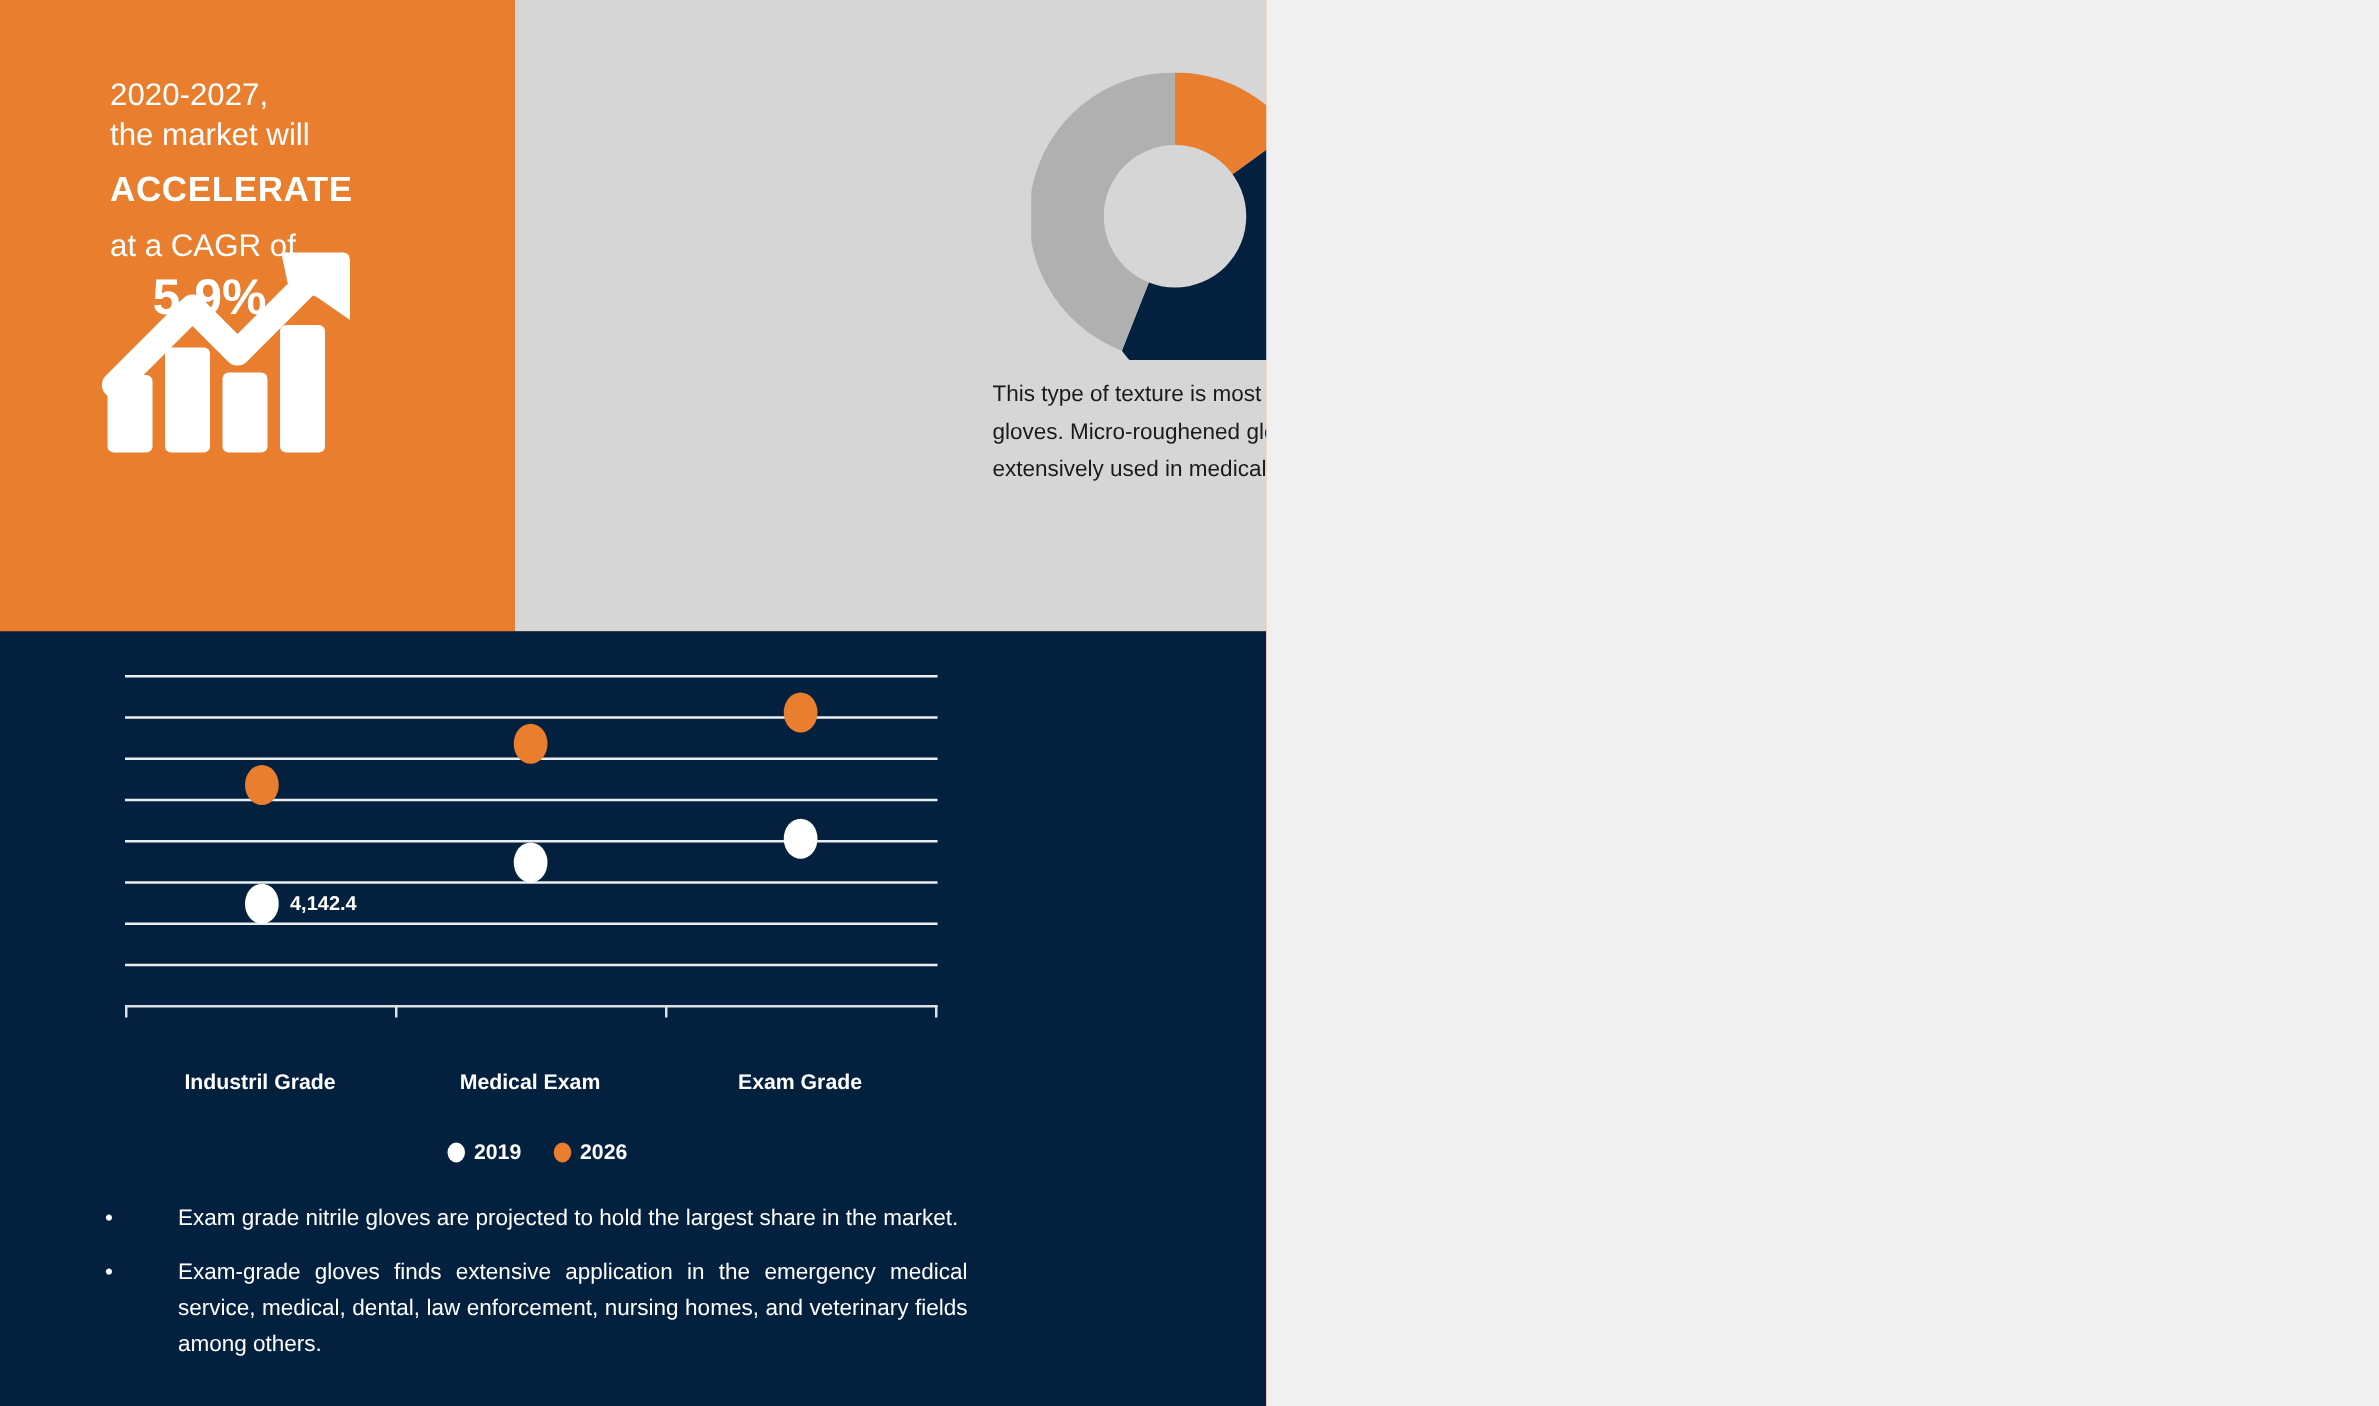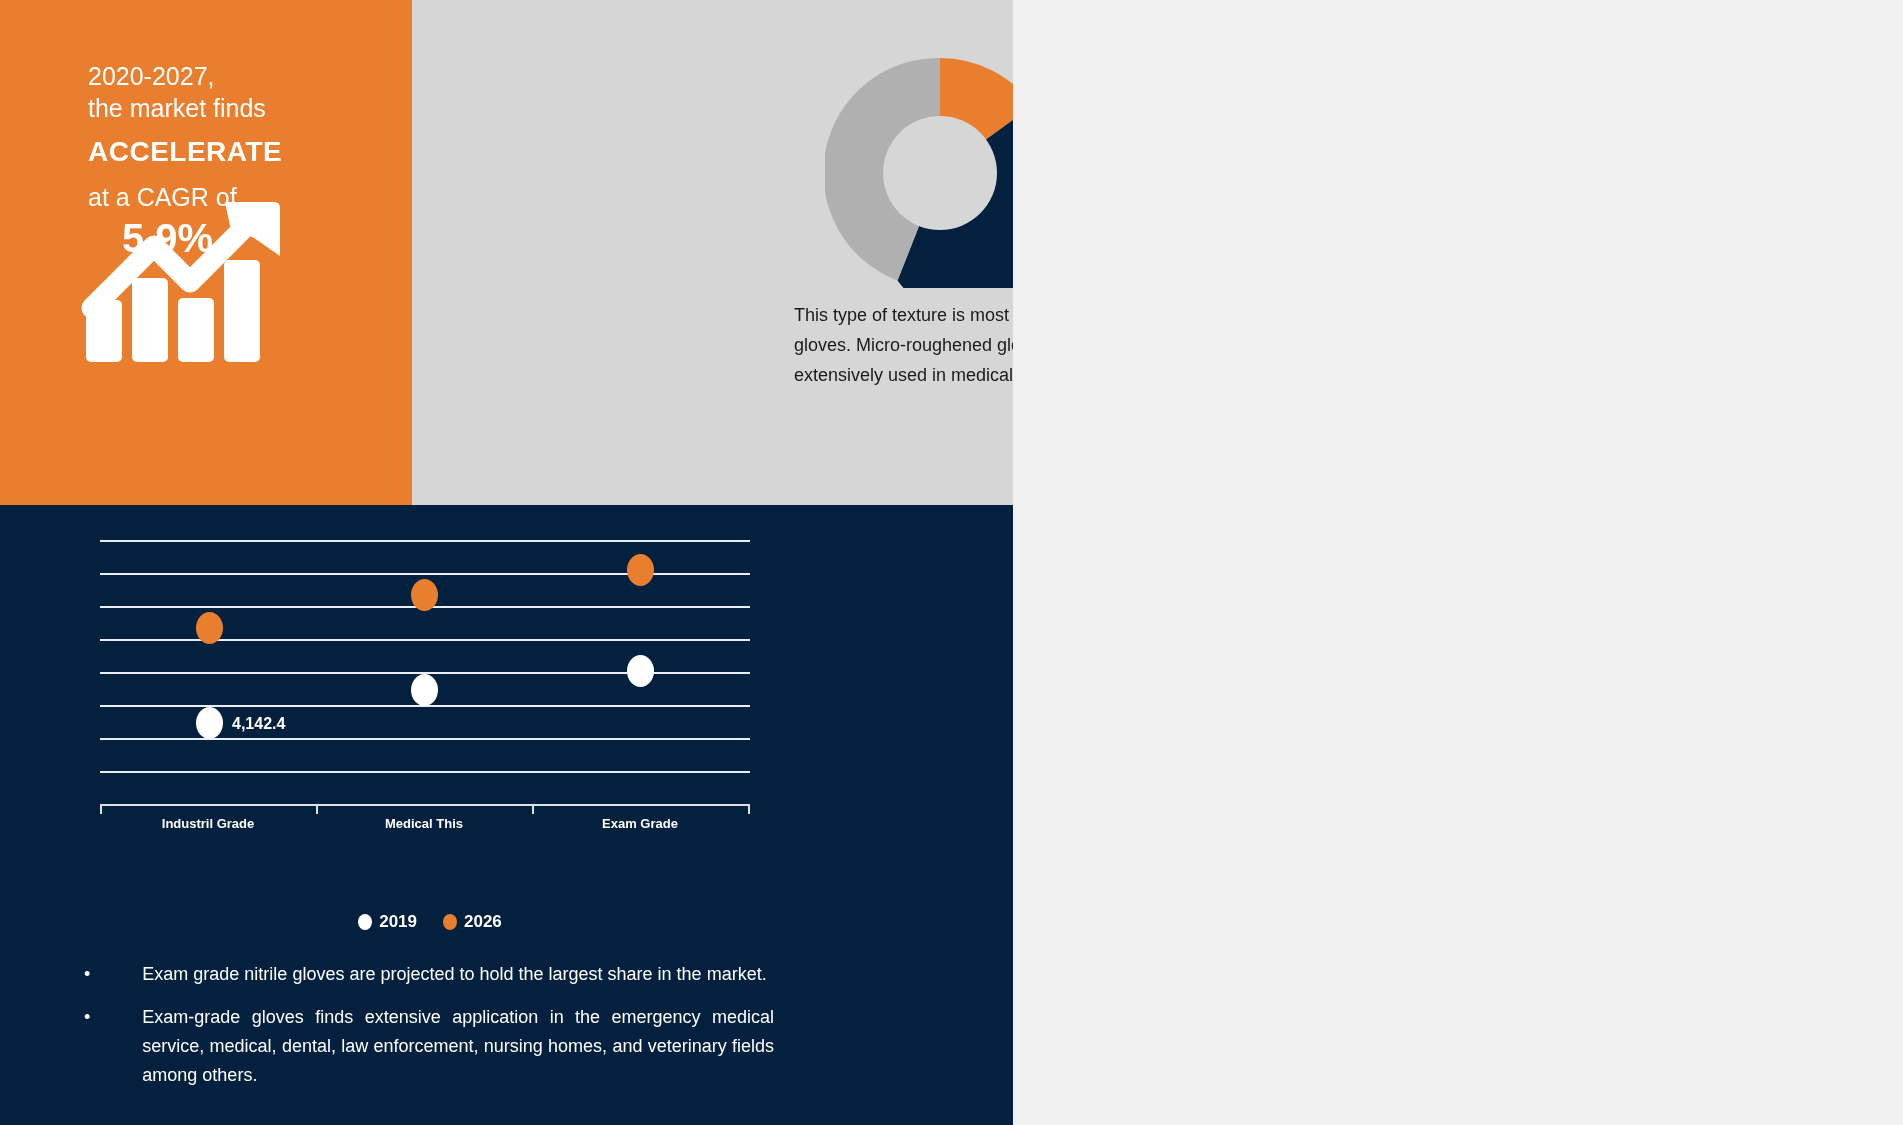--- a/index.html
+++ b/index.html
@@ -53,22 +53,22 @@
   .dp-gridline { position:absolute; left:0; height:2px; background:#e9eef2; width:650px; }
   .dp-axis { position:absolute; left:0; bottom:0; width:650px; height:2px; background:#d9e0e6; }
   .dp-tick { position:absolute; bottom:-9px; width:2px; height:10px; background:#d9e0e6; }
   .dp-dot { position:absolute; width:27px; height:32px; border-radius:50%; }
   .dp-dot.white { background:#ffffff; }
   .dp-dot.orange { background:#e87e2e; }
   .dp-value {
     position:absolute; color:#ffffff; font-size:16px; font-weight:700; white-space:nowrap;
   }
   .dp-catlabel {
-    position:absolute; color:#ffffff; font-size:13px; font-weight:700;
-    text-align:center; transform:translateX(-50%); white-space:nowrap;
+    position:absolute; color:#ffffff; font-size:17px; font-weight:700;
+    text-align:center; transform:translateX(-50%); white-space:nowrap;margin-top:40px;
   }
   .dp-legend {
     position:absolute; left:0; top:372px; width:660px;
     display:flex; justify-content:center; gap:26px; align-items:center;
   }
   .dp-leg-item { display:flex; align-items:center; gap:7px; color:#fff; font-size:17px; font-weight:700; }
   .dp-leg-dot { width:14px; height:16px; border-radius:50%; display:inline-block; }
 
   
   .navy-bullets { position:absolute; left:84px; top:455px; width:690px; color:#ffffff; }
@@ -77,21 +77,21 @@
   .nb-text { font-size:18px; line-height:29px; text-align:justify; text-justify:inter-word;margin-left:37px; }
 </style>
 </head>
 <body>
 
 <div class="page">
 
   <div class="q-orange">
     <div class="acc-text">
       <div class="acc-l1">2020-2027,</div>
-      <div class="acc-l2">the market finds</div>
+      <div class="acc-l2">the market will</div>
       <div class="acc-big">ACCELERATE</div>
       <div class="acc-l3">at a CAGR of</div>
       <div class="acc-cagr">5.9%</div>
     </div>
     <div class="growth-icon">
       <svg viewBox="0 0 220 185" width="220" height="185" aria-hidden="true">
         <g fill="#ffffff">
           <rect x="8" y="110" width="36" height="62" rx="5"></rect>
           <rect x="54" y="88" width="36" height="84" rx="5"></rect>
           <rect x="100" y="108" width="36" height="64" rx="5"></rect>
@@ -159,21 +159,21 @@
       <div class="dp-dot orange" style="left:311px; top:39px;"></div>
       <div class="dp-dot orange" style="left:527px; top:14px;"></div>
 
       <div class="dp-dot white" style="left:96px;  top:167px;"></div>
       <div class="dp-dot white" style="left:311px; top:134px;"></div>
       <div class="dp-dot white" style="left:527px; top:115px;"></div>
 
       <div class="dp-value" style="left:132px; top:175px;">4,142.4</div>
 
       <div class="dp-catlabel" style="left:108px; top:276px;">Industril Grade</div>
-      <div class="dp-catlabel" style="left:324px; top:276px;">Medical This</div>
+      <div class="dp-catlabel" style="left:324px; top:276px;">Medical Exam</div>
       <div class="dp-catlabel" style="left:540px; top:276px;">Exam Grade</div>
 
       <div class="dp-legend">
         <span class="dp-leg-item">
           <span class="dp-leg-dot" style="background:#ffffff;"></span>
           <span>2019</span>
         </span>
         <span class="dp-leg-item">
           <span class="dp-leg-dot" style="background:#e87e2e;"></span>
           <span>2026</span>

